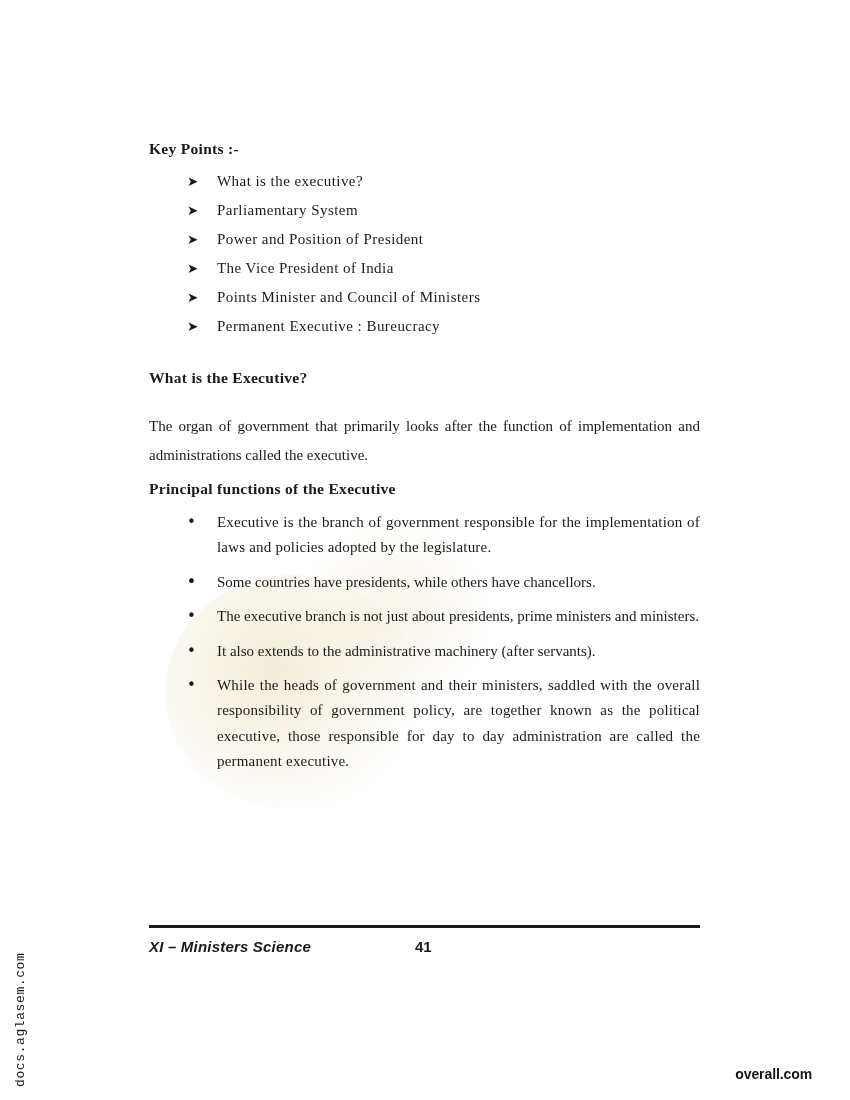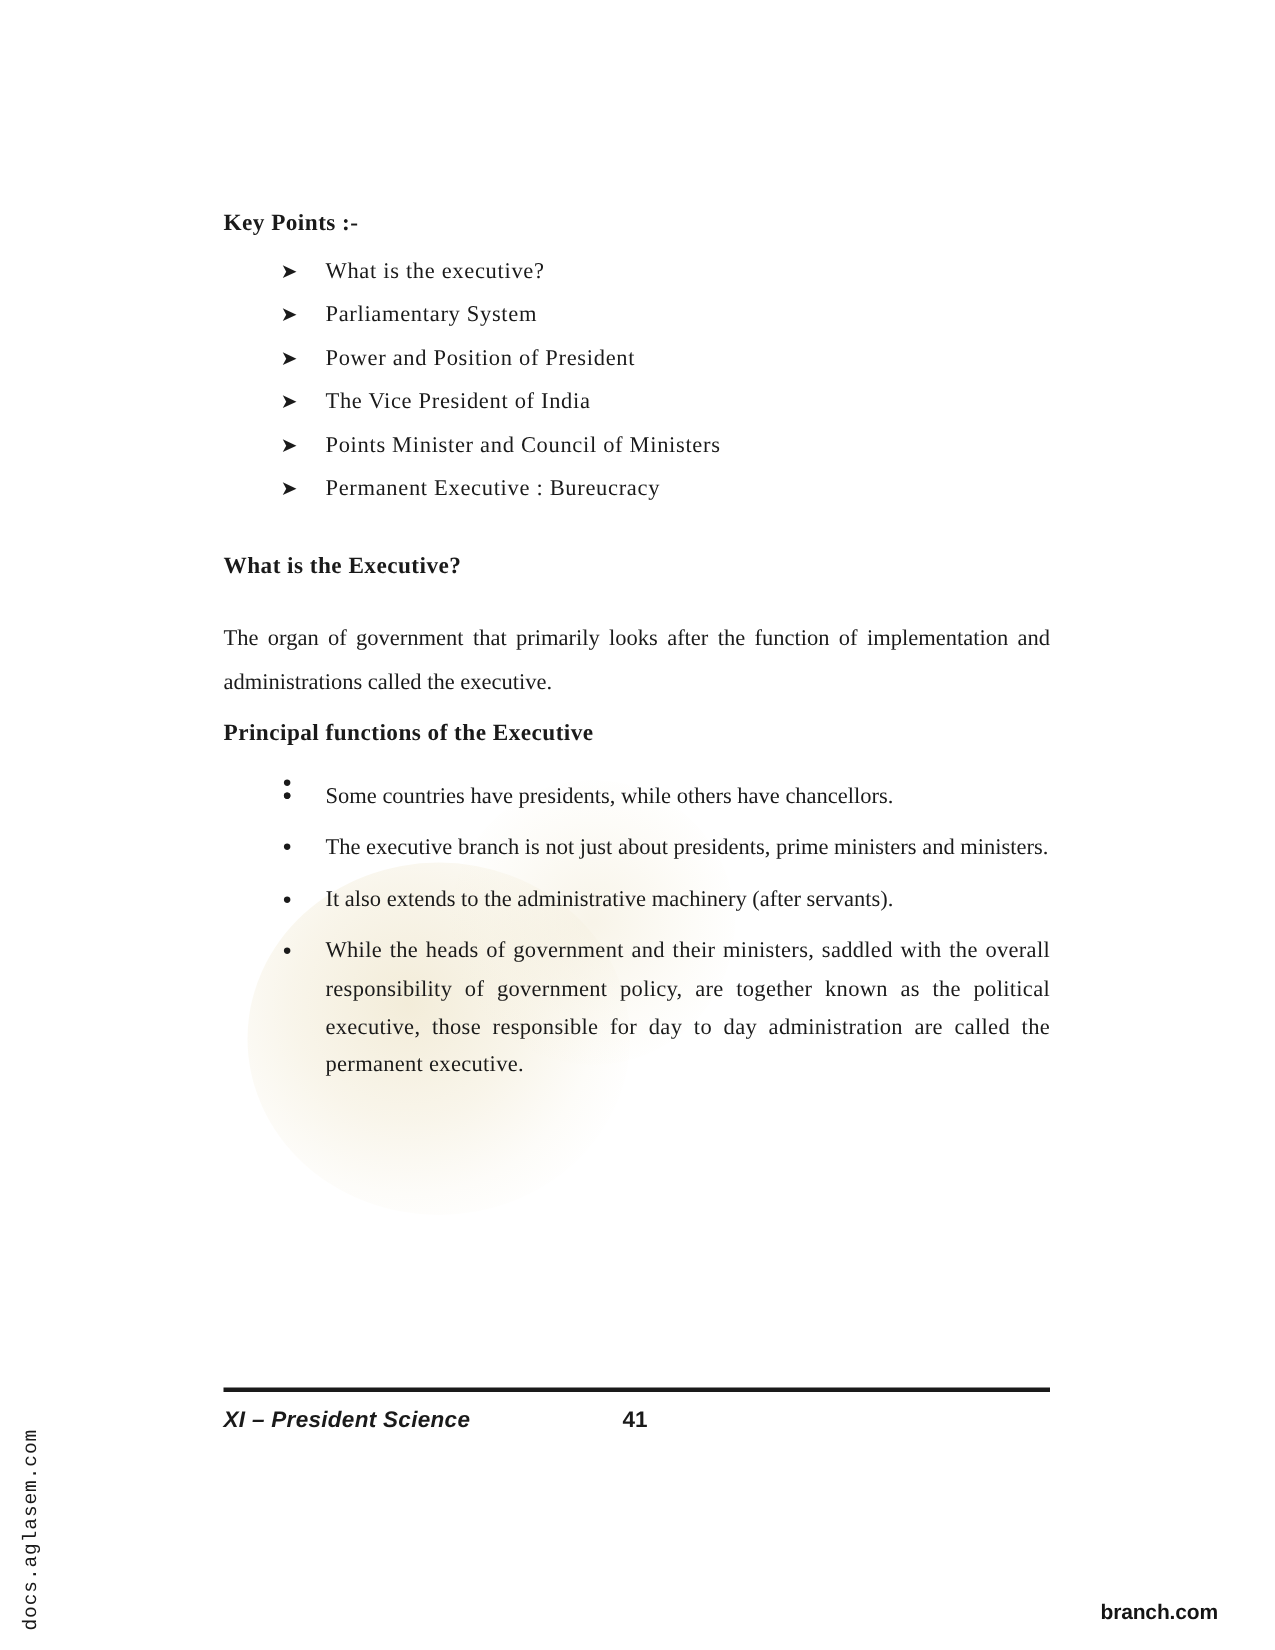--- a/index.html
+++ b/index.html
@@ -239,20 +239,21 @@
 
   <div class="section-heading" id="what-is-heading">What is the Executive?</div>
 
   <p class="intro-paragraph">The organ of government that primarily looks after the function of implementation and administrations called the executive.</p>
 
   <div class="section-heading" id="principal-heading">Principal functions of the Executive</div>
 
   <ul class="bullet-list">
     <li class="bullet-item spread">
       <span class="bullet-marker">•</span>
+      <span>Executive is the branch of government responsible for the implementation of laws and policies adopted by the legislature.</span>
     </li>
     <li class="bullet-item">
       <span class="bullet-marker">•</span>
     </li>
     <li class="bullet-item">
       <span class="bullet-marker">•</span>
       <span>Some countries have presidents, while others have chancellors.</span>
     </li>
     <li class="bullet-item">
       <span class="bullet-marker">•</span>
@@ -266,19 +267,19 @@
       <span class="bullet-marker">•</span>
       <span>While the heads of government and their ministers, saddled with the overall responsibility of government policy, are together known as the political executive, those responsible for day to day administration are called the permanent executive.</span>
     </li>
   </ul>
 
 </div>
 
 <div class="footer-rule"></div>
 
 <div class="footer-row">
-  <span class="footer-subject">XI – President Science</span>
+  <span class="footer-subject">XI – Ministers Science</span>
   <span class="footer-page">41</span>
 </div>
 
 <div class="side-url">docs.aglasem.com</div>
 
-<div class="brand-mark">branch.com</div>
+<div class="brand-mark">overall.com</div>
 
 </body></html>

